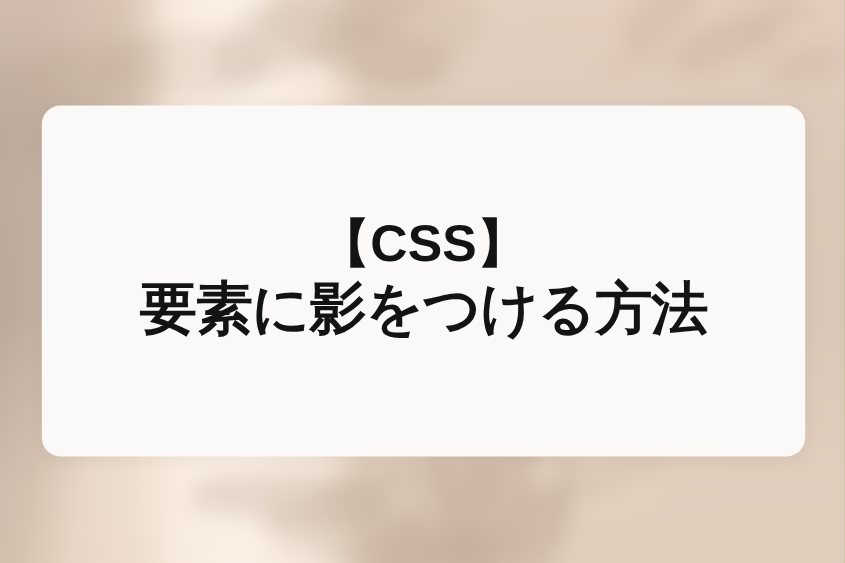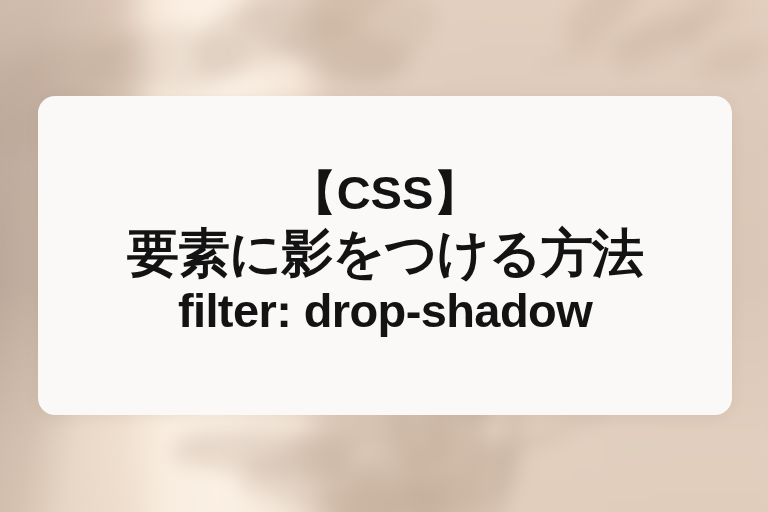--- a/index.html
+++ b/index.html
@@ -235,17 +235,16 @@
       <div class="leaf lf-b11"></div>
     </div>
 
     <div class="bg-blur-pass"></div>
   </div>
 
   <div class="card">
     <div class="title-block">
       <span class="line line-1">【CSS】</span>
       <span class="line line-2">要素に影をつける方法</span>
-      <span class="line line-4">filter: drop-shadow</span>
     </div>
   </div>
 
 </div>
 
 </body></html>

